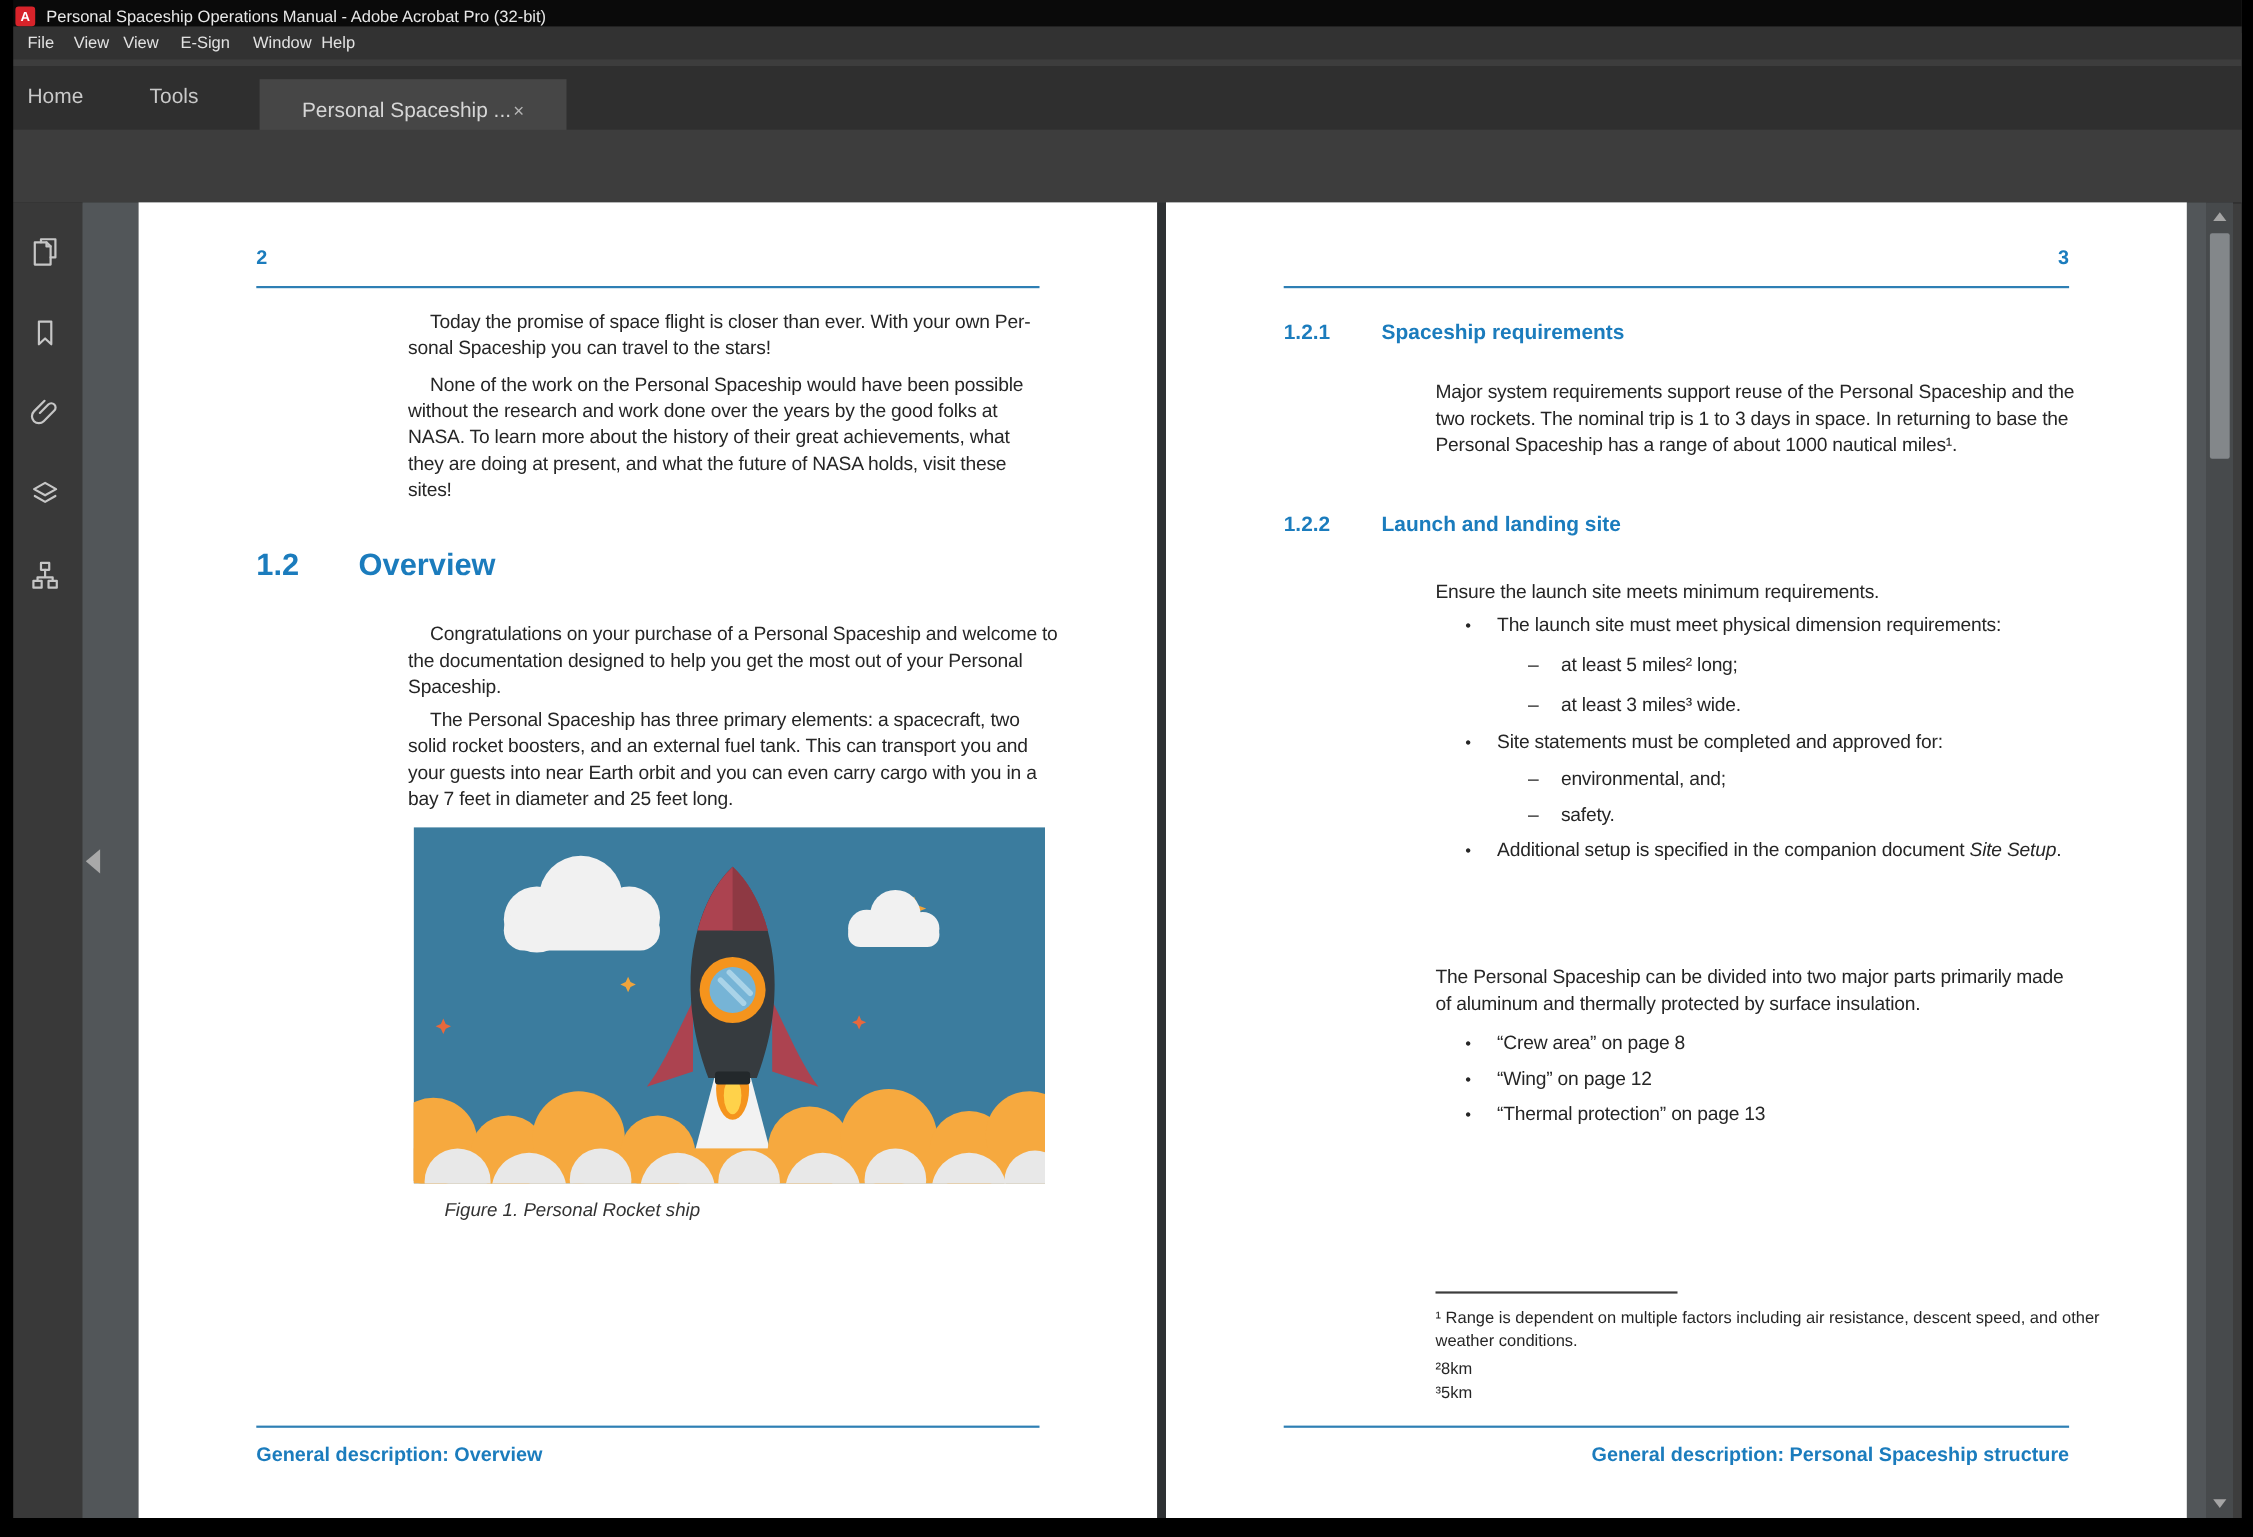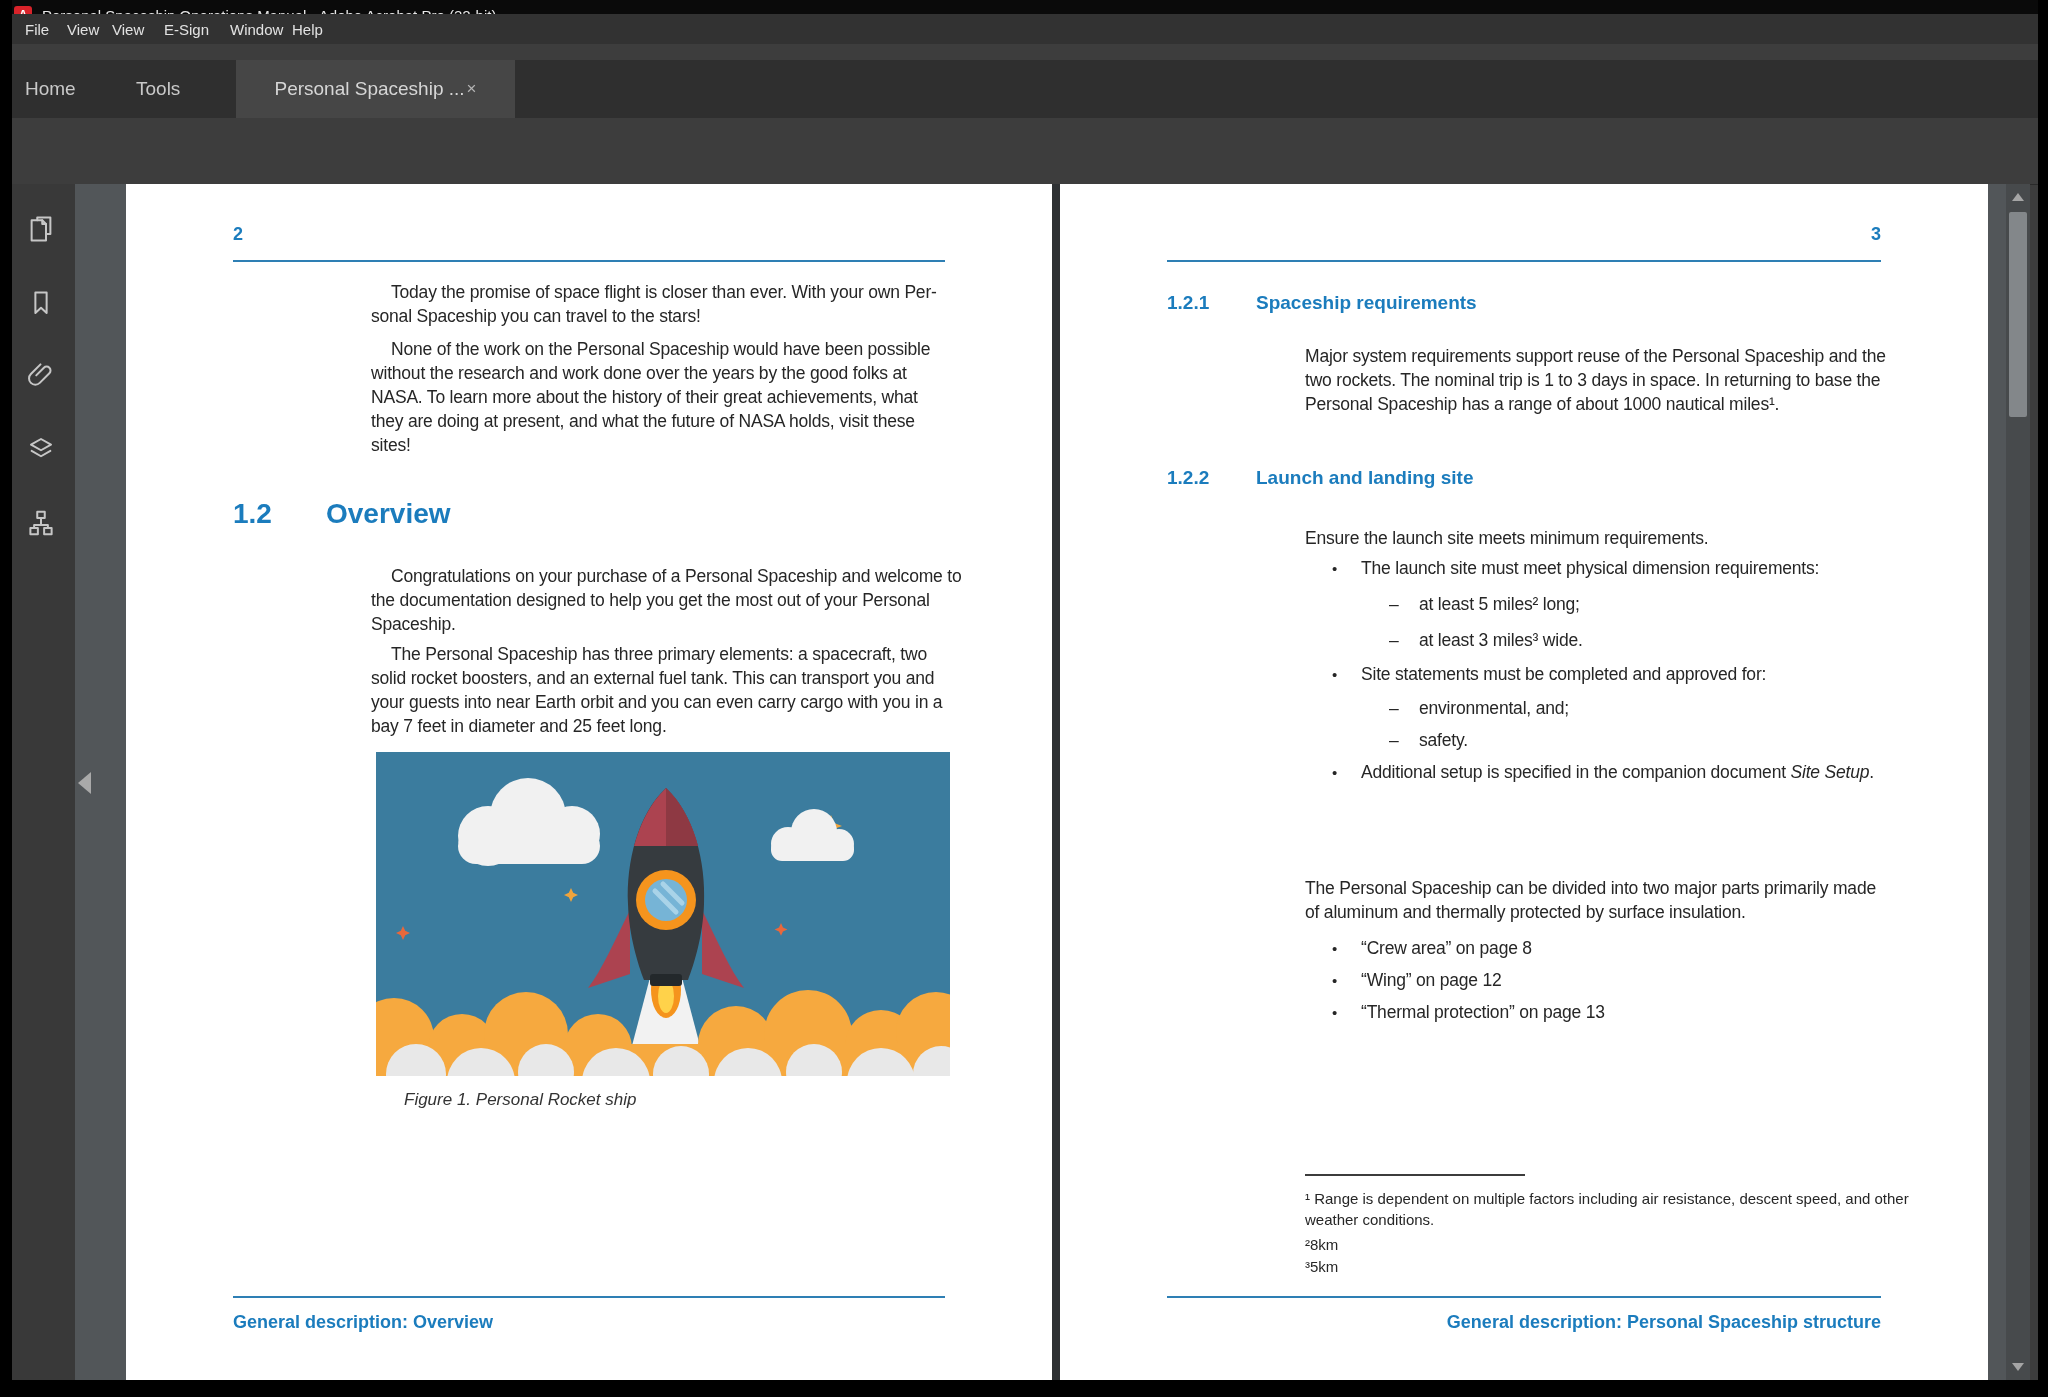--- a/index.html
+++ b/index.html
@@ -7,27 +7,27 @@
           font-family:"Liberation Sans",sans-serif;}
   .window{position:absolute;left:0;top:0;width:2038px;height:1380px;background:#3d3d3d;}
 
   
   .titlebar{position:absolute;left:0;top:0;width:100%;height:30px;background:#0a0a0a;
             display:flex;align-items:center;color:#e8e8e8;font-size:15px;}
   .appicon{width:18px;height:18px;background:#d8232a;border-radius:3px;margin:0 10px 0 14px;
            display:flex;align-items:center;justify-content:center;color:#fff;font-weight:bold;font-size:12px;}
 
   
-  .menubar{position:absolute;left:0;top:14px;width:100%;height:30px;background:#323232;}
+  .menubar{position:absolute;left:0;top:24px;width:100%;height:30px;background:#323232;}
   .menu-item{position:absolute;top:0;height:30px;display:flex;align-items:center;color:#e2e2e2;font-size:15px;}
 
   
   .tabbar{position:absolute;left:0;top:60px;width:100%;height:58px;background:#2f2f2f;}
   .tab-label{position:absolute;top:0;height:58px;display:flex;align-items:center;color:#c9c9c9;font-size:19px;}
-  .doctab{position:absolute;left:236px;top:0;width:279px;height:58px;background:#464646;
+  .doctab{position:absolute;left:236px;top:12px;width:279px;height:58px;background:#464646;
           display:flex;align-items:center;justify-content:center;gap:2px;color:#d6d6d6;font-size:19px;}
   .closex{color:#b5b5b5;font-size:17px;}
 
   
   .toolbar{position:absolute;left:0;top:118px;width:100%;height:66px;background:#3d3d3d;border-bottom:1px solid #2a2a2a;}
   .tb{position:absolute;top:137px;width:27px;height:27px;}
   .tb svg{width:27px;height:27px;stroke:#bcbcbc;fill:none;stroke-width:1.6;stroke-linecap:round;stroke-linejoin:round;}
   .tb .fillg{fill:#bcbcbc;stroke:none;}
   .tb.dim svg{opacity:.45;}
   .tb.blue svg{stroke:#4a97dc;}

